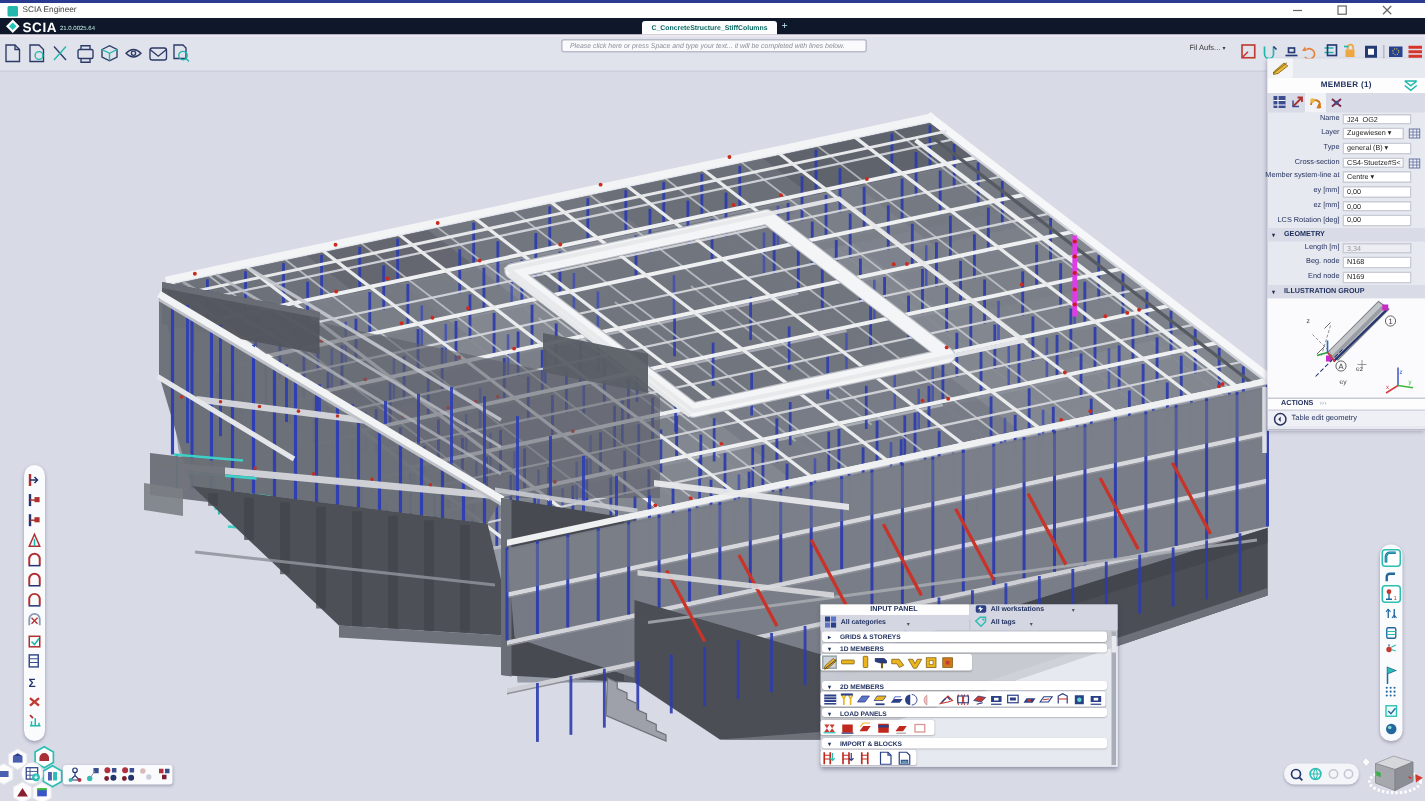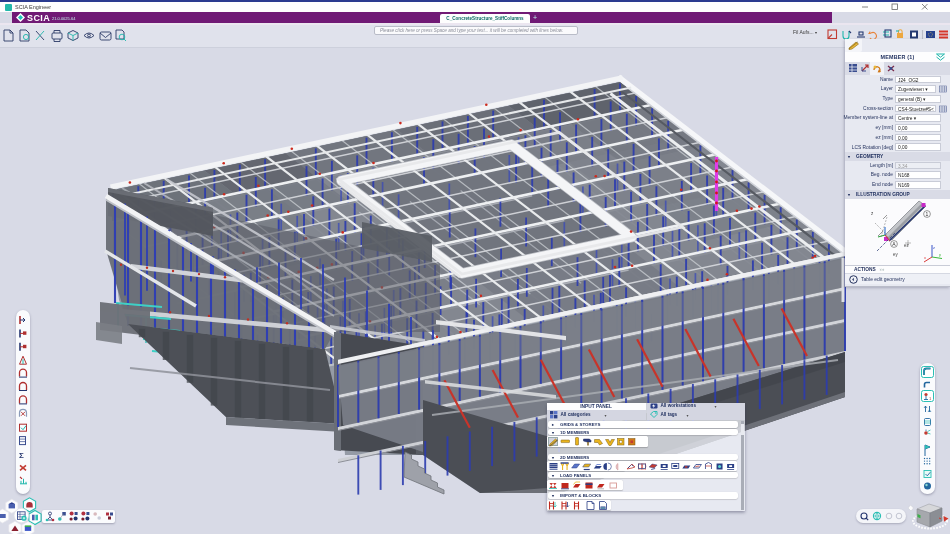--- a/index.html
+++ b/index.html
@@ -579,21 +579,21 @@
 <div class="abs" style="left:0;top:0;width:950px;height:2px;background:#2a3a8f"></div>
 <div class="abs" style="left:0;top:2px;width:950px;height:10px;background:#fefefe">
     <div class="abs" style="left:5px;top:1.5px;width:7px;height:7px;background:#23b8ab;border-radius:1px"></div>
     <div class="abs" style="left:15px;top:1.8px;font-size:5.5px;color:#3c3c3c">SCIA Engineer</div>
     <svg width="90" height="10" style="left:852px;top:0">
       <line x1="10" y1="5" x2="16" y2="5" stroke="#666" stroke-width="0.8"></line>
       <rect x="40" y="2" width="5.5" height="5.5" fill="none" stroke="#666" stroke-width="0.8"></rect>
       <path d="M70 2 l5.5 5.5 M75.5 2 l-5.5 5.5" stroke="#666" stroke-width="0.8"></path>
     </svg>
   </div>
-<div class="abs" style="left:12px;top:12px;width:820px;height:11px;background:#701a75">
+<div class="abs" style="left:0;top:12px;width:950px;height:11px;background:#0f172a">
     <svg width="10" height="9" style="left:4px;top:1px">
       <path d="M4.5 0 L9 4.5 L4.5 9 L0 4.5 Z" fill="#fff"></path>
       <path d="M4.5 2 L7 4.5 L4.5 7 L2 4.5 Z" fill="#1fc5ba"></path>
     </svg>
     <div class="abs" style="left:15px;top:0.5px;color:#fff;font-weight:bold;font-size:9px;letter-spacing:0.4px">SCIA</div>
     <div class="abs" style="left:40px;top:4.2px;color:#c2efe9;font-size:4px">21.0.0025.64</div>
     <div class="abs" style="left:428px;top:1.5px;width:90px;height:9.5px;background:#fdfdfd;border-radius:2px 2px 0 0;font-size:4.6px;color:#0a6a64;text-align:center;line-height:10px;font-weight:bold">C_ConcreteStructure_StiffColumns</div>
     <div class="abs" style="left:521px;top:2px;color:#bff0ec;font-size:7px">+</div>
   </div>
 <div class="abs" style="left:0;top:23px;width:950px;height:1.5px;background:#ebe6f0"></div>

